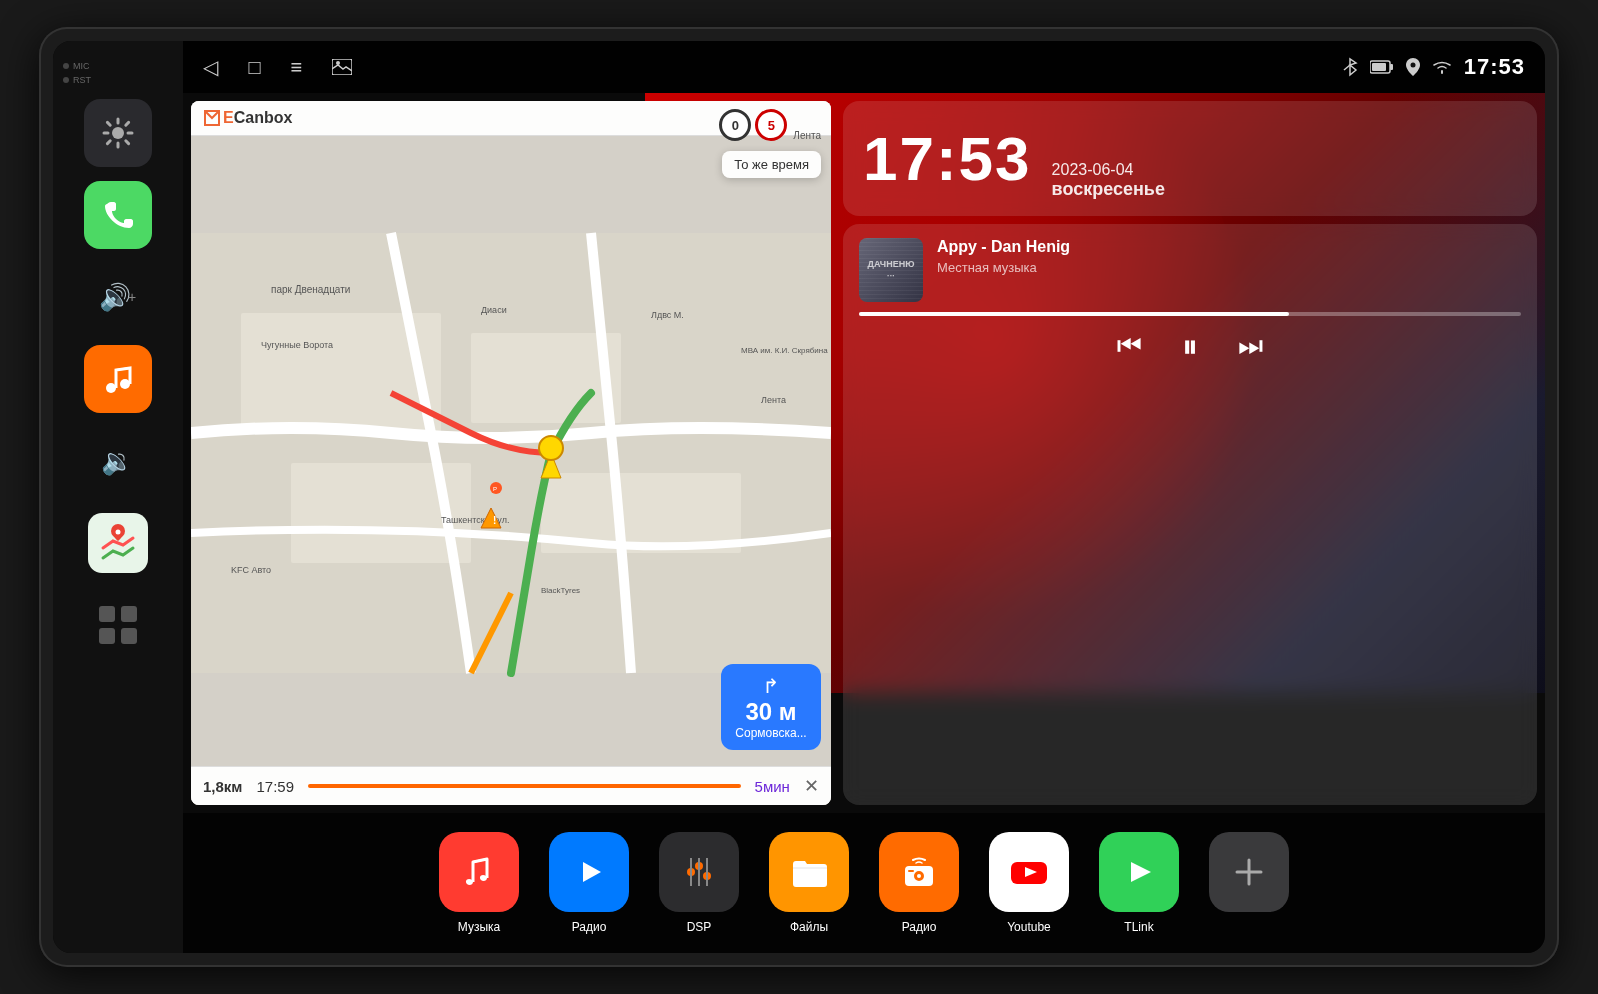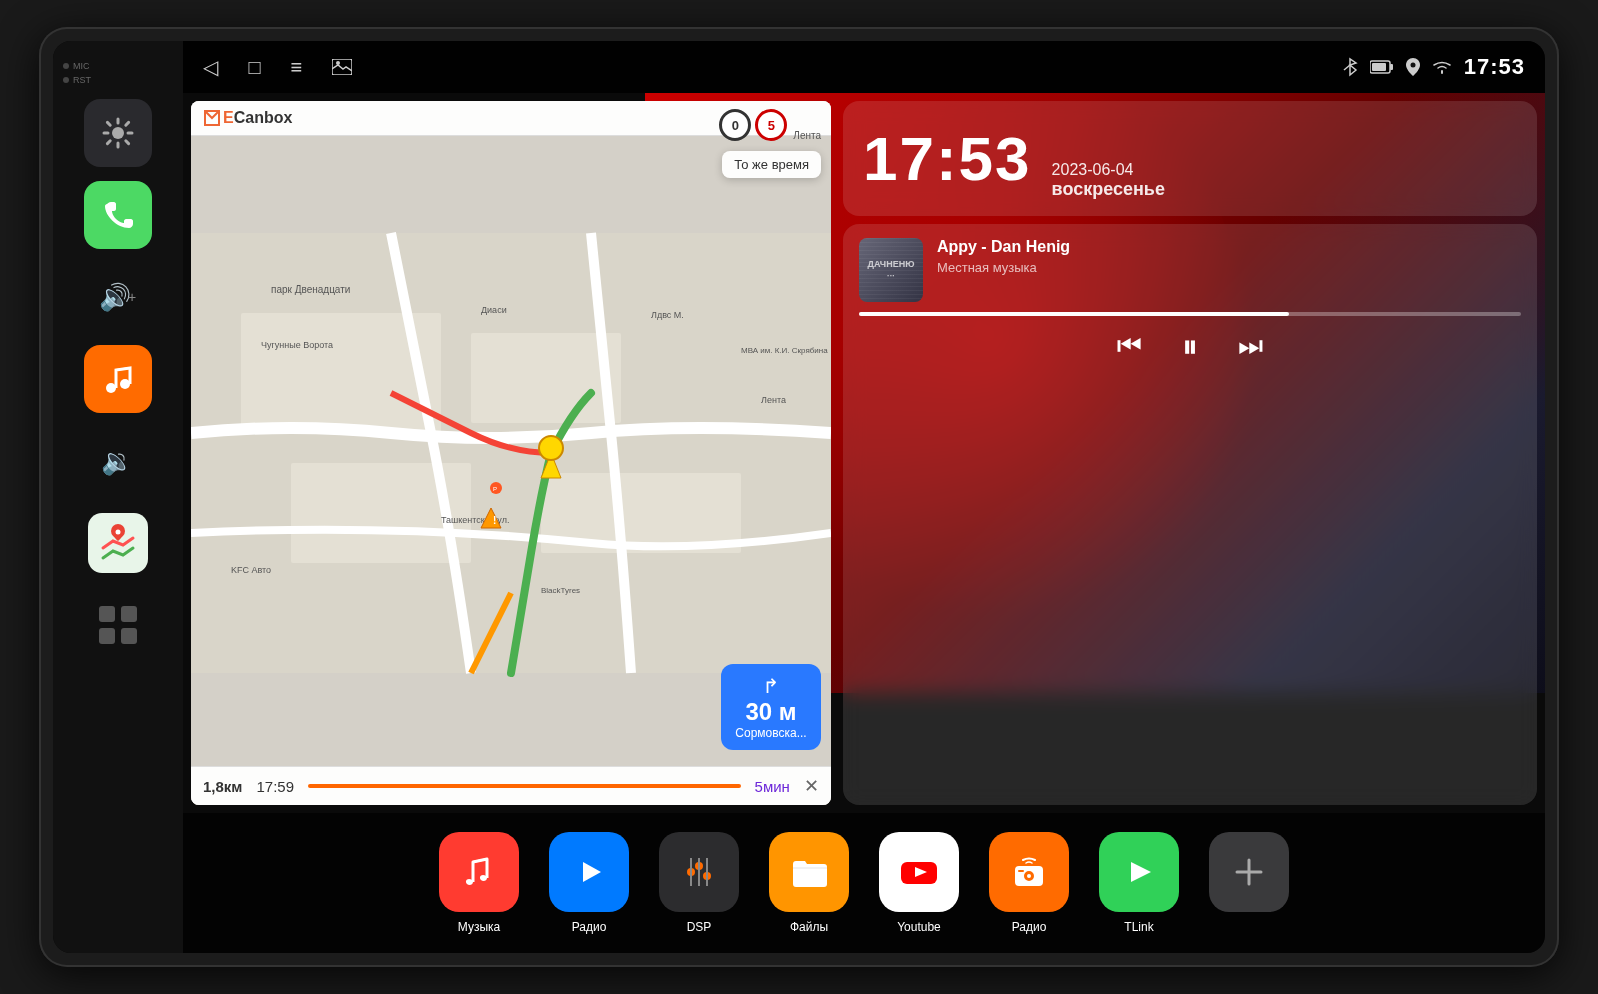--- a/index.html
+++ b/index.html
@@ -663,45 +663,45 @@
             <div class="app-icon files-icon">
               <svg width="44" height="44" viewBox="0 0 44 44">
                 <path d="M6 14 C6 12, 7 11, 9 11 L18 11 L20 14 L37 14 C39 14, 40 15, 40 17 L40 34 C40 36, 39 37, 37 37 L9 37 C7 37, 6 36, 6 34 Z" fill="white"></path>
                 <path d="M6 18 L40 18" stroke="rgba(0,0,0,0.1)" stroke-width="1"></path>
               </svg>
             </div>
             <span class="app-label">Файлы</span>
           </div>
 
           <div class="app-item">
-            <div class="app-icon youtube-icon">
-              <svg width="44" height="44" viewBox="0 0 44 44">
-                <rect x="4" y="12" width="36" height="22" rx="6" fill="#ff0000"></rect>
-                <polygon points="18,17 18,27 30,22" fill="white"></polygon>
-              </svg>
-            </div>
-            <span class="app-label">Youtube</span>
-          </div>
-
-          <div class="app-item">
             <div class="app-icon radio-icon">
               <svg width="44" height="44" viewBox="0 0 44 44">
                 <rect x="8" y="16" width="28" height="20" rx="4" fill="white"></rect>
                 <circle cx="22" cy="26" r="6" fill="#ff6b00" stroke="white" stroke-width="2"></circle>
                 <circle cx="22" cy="26" r="2" fill="white"></circle>
                 <line x1="12" y1="21" x2="16" y2="21" stroke="#ff6b00" stroke-width="2" stroke-linecap="round"></line>
 
                 <path d="M16 10 Q22 7, 28 10" stroke="white" stroke-width="2" fill="none" stroke-linecap="round"></path>
                 <path d="M19 13 Q22 11, 25 13" stroke="white" stroke-width="1.5" fill="none" stroke-linecap="round"></path>
               </svg>
             </div>
             <span class="app-label">Радио</span>
           </div>
 
           <div class="app-item">
+            <div class="app-icon youtube-icon">
+              <svg width="44" height="44" viewBox="0 0 44 44">
+                <rect x="4" y="12" width="36" height="22" rx="6" fill="#ff0000"></rect>
+                <polygon points="18,17 18,27 30,22" fill="white"></polygon>
+              </svg>
+            </div>
+            <span class="app-label">Youtube</span>
+          </div>
+
+          <div class="app-item">
             <div class="app-icon tlink-icon">
               <svg width="44" height="44" viewBox="0 0 44 44">
                 <polygon points="14,12 14,32 34,22" fill="white"></polygon>
               </svg>
             </div>
             <span class="app-label">TLink</span>
           </div>
 
           <div class="app-item">
             <div class="app-icon add-icon">

